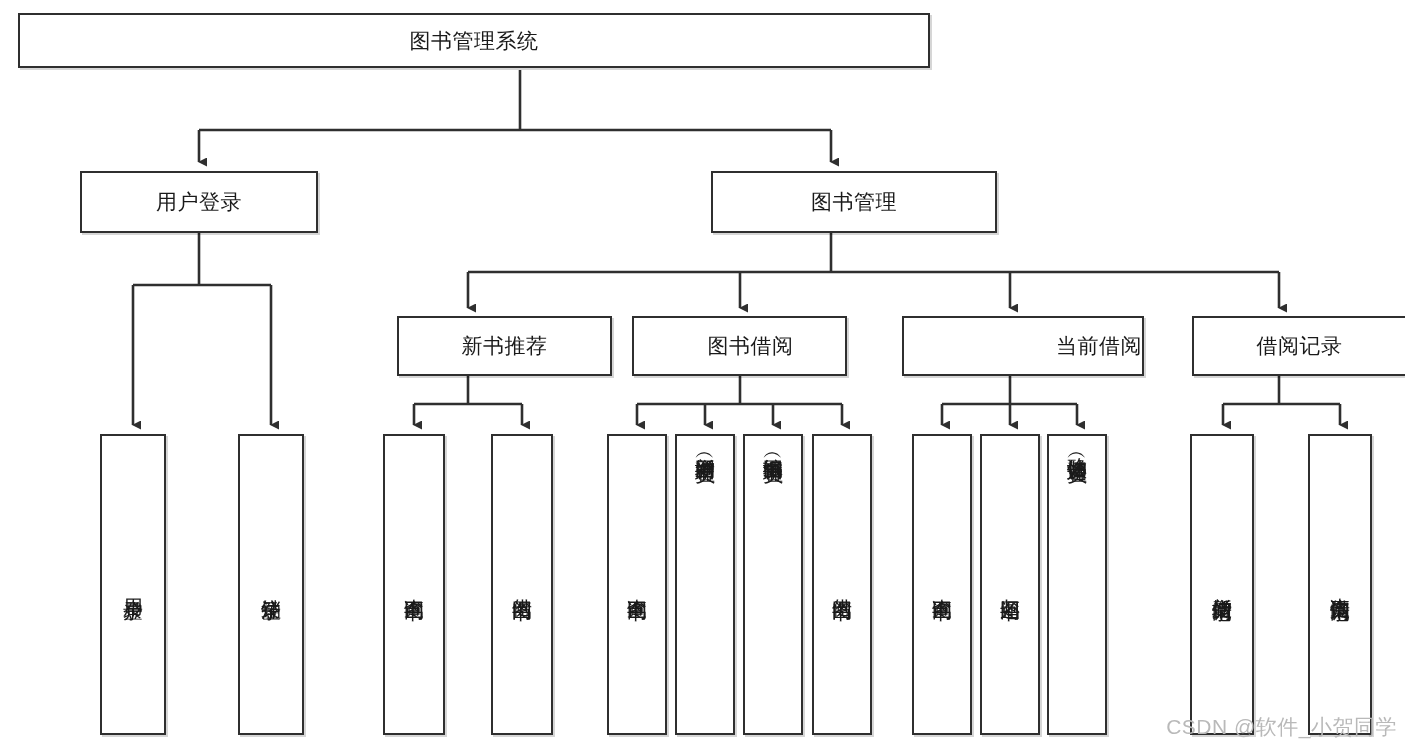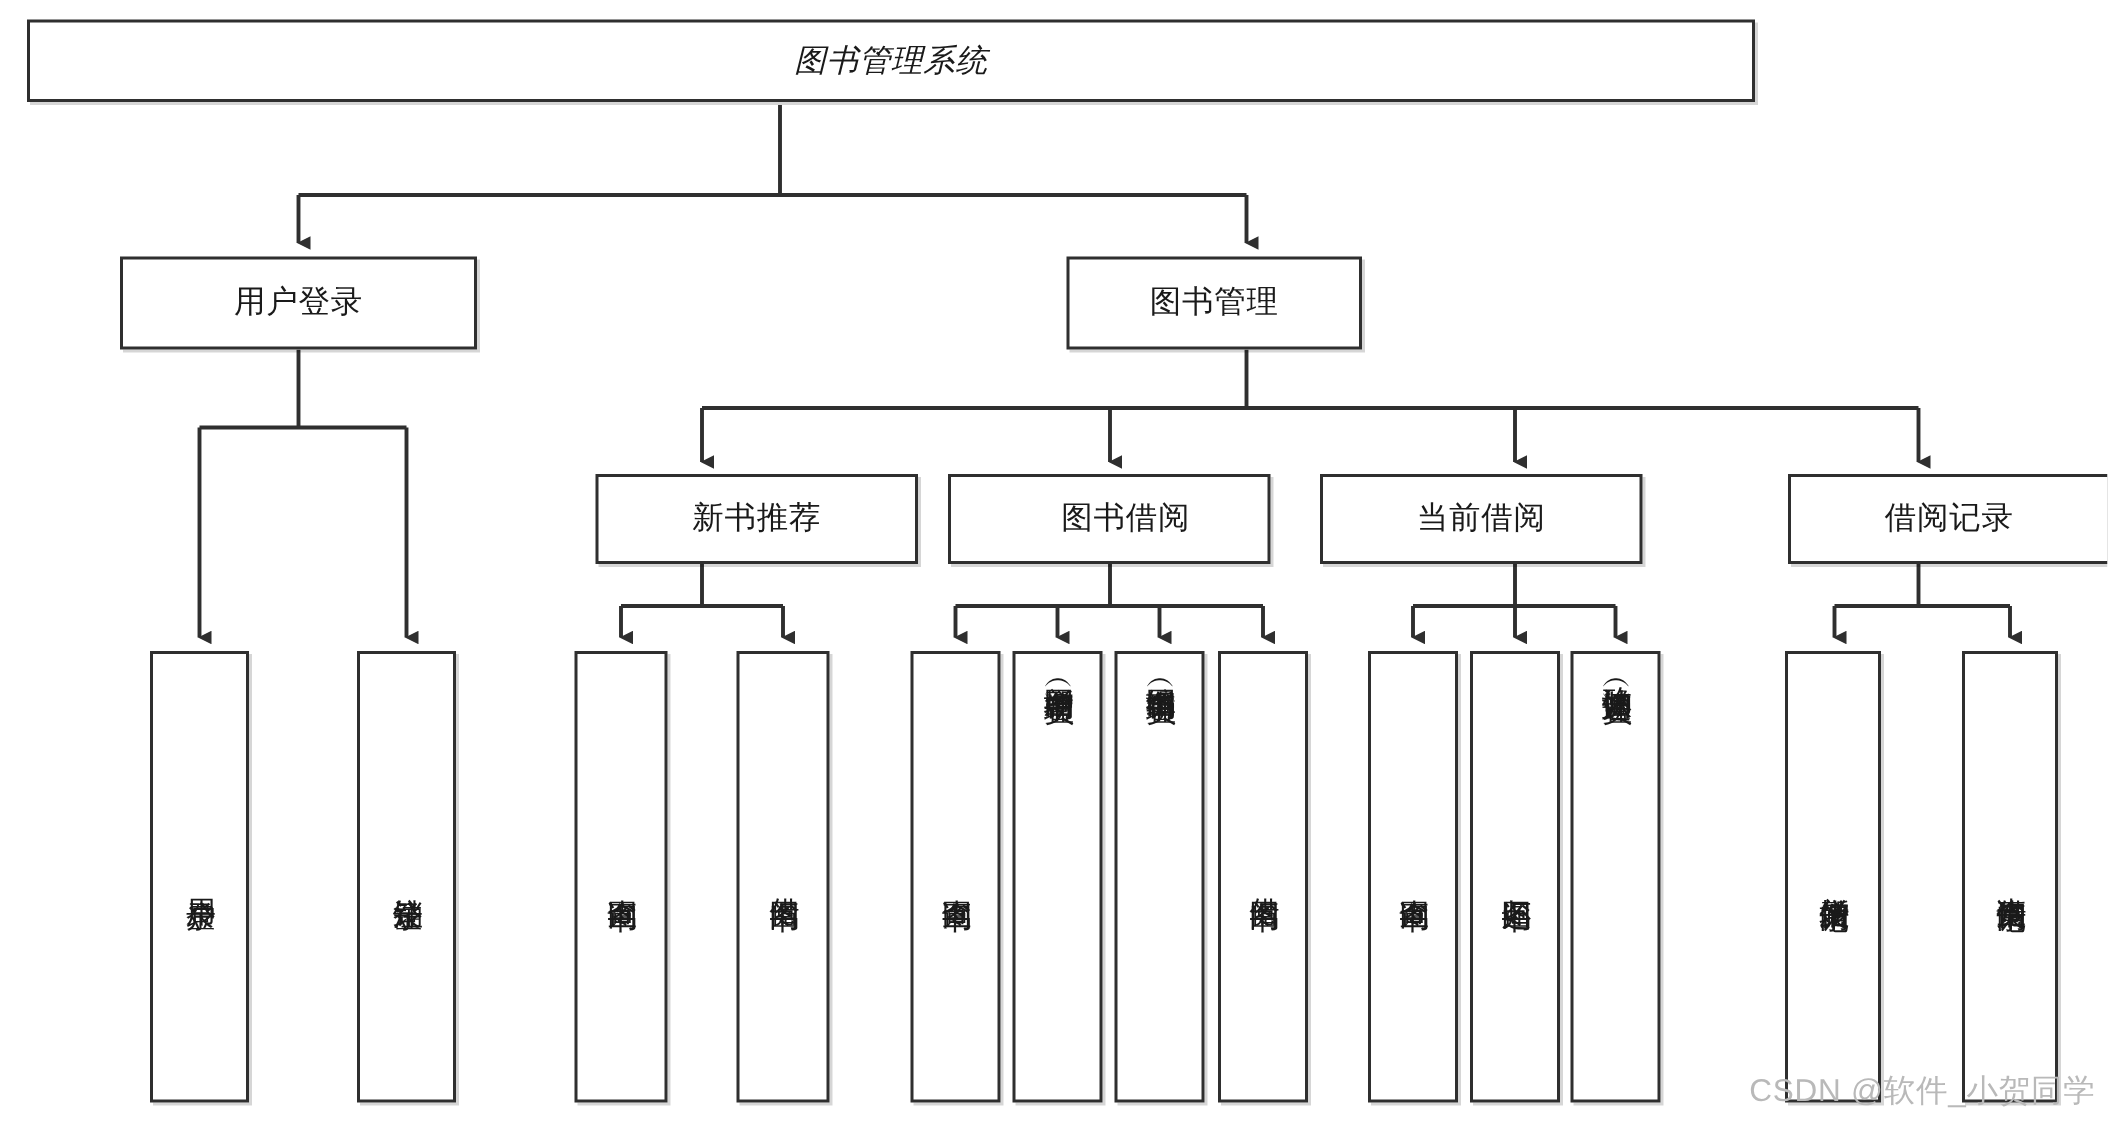--- a/index.html
+++ b/index.html
@@ -119,38 +119,38 @@
       <path d="M1010,404 L1010,425" marker-end="url(#arrow)"></path>
       <path d="M1077,404 L1077,425" marker-end="url(#arrow)"></path>
 
       <path d="M1279,376 L1279,404"></path>
       <path d="M1223,404 L1340,404"></path>
       <path d="M1223,404 L1223,425" marker-end="url(#arrow)"></path>
       <path d="M1340,404 L1340,425" marker-end="url(#arrow)"></path>
     </g>
   </svg>
 
-  <div class="node horiz" style="left:18px; top:13px; width:1152px; height:55px;font-style:italic;">
+  <div class="node horiz" style="left:18px; top:13px; width:912px; height:55px;">
     <span class="label">图书管理系统</span>
   </div>
 
   <div class="node horiz" style="left:80px; top:171px; width:238px; height:62px;">
     <span class="label">用户登录</span>
   </div>
-  <div class="node horiz" style="left:711px; top:171px; width:197px; height:62px;">
+  <div class="node horiz" style="left:711px; top:171px; width:286px; height:62px;">
     <span class="label">图书管理</span>
   </div>
 
   <div class="node horiz" style="left:361px; top:316px; width:215px; height:60px;margin-left:36px;">
     <span class="label">新书推荐</span>
   </div>
   <div class="node horiz" style="left:632px; top:316px; width:215px; height:60px;padding-left:22px;">
     <span class="label">图书借阅</span>
   </div>
-  <div class="node horiz" style="left:880px; top:316px; width:215px; height:60px;">
+  <div class="node horiz" style="left:902px; top:316px; width:242px; height:60px;justify-content:flex-end;">
     <span class="label">当前借阅</span>
   </div>
   <div class="node horiz" style="left:1171px; top:316px; width:215px; height:60px;margin-left:21px;">
     <span class="label">借阅记录</span>
   </div>
 
   <div class="node vert centered" style="left:100px; top:434px; width:66px; height:301px;">
     <span class="label">用户登录</span>
   </div>
   <div class="node vert centered" style="left:238px; top:434px; width:66px; height:301px;">

